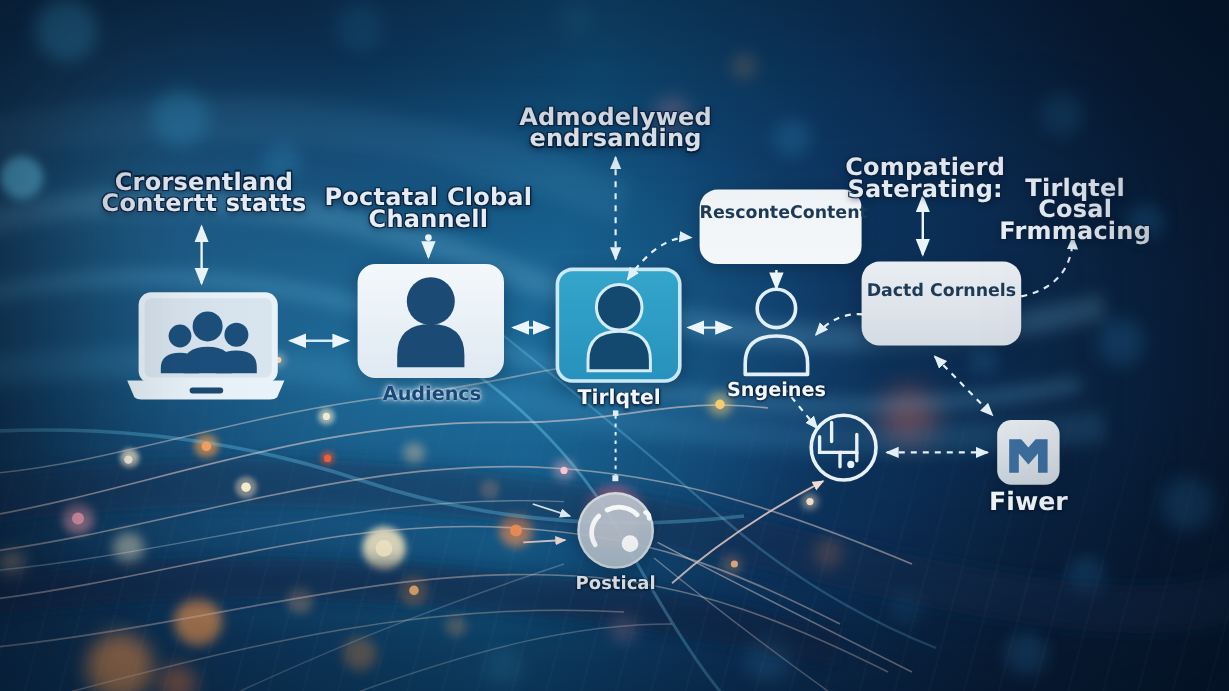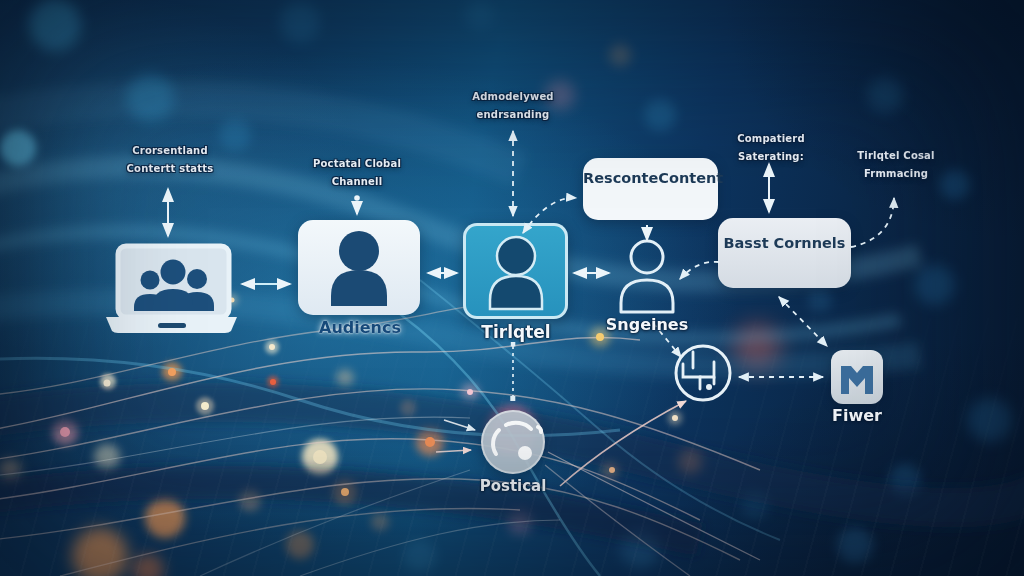--- a/index.html
+++ b/index.html
@@ -11,21 +11,21 @@
       radial-gradient(ellipse 500px 400px at 100% 0%, rgba(6,22,44,.85), rgba(6,22,44,0) 60%),
       radial-gradient(ellipse 600px 400px at 100% 100%, rgba(6,20,40,.7), rgba(6,20,40,0) 60%),
       linear-gradient(100deg,#0d2c4d 0%,#0f3b63 25%,#11517e 45%,#0d3560 65%,#0a2443 85%,#091e3a 100%);}
   .lyr{position:absolute;left:0;top:0;width:1024px;height:576px;}
   .streaks{background:repeating-linear-gradient(105deg, rgba(255,255,255,.035) 0 2px, transparent 2px 28px);
     -webkit-mask-image:linear-gradient(to top, rgba(0,0,0,.9), transparent 55%);
     mask-image:linear-gradient(to top, rgba(0,0,0,.9), transparent 55%);}
   .vignette{box-shadow:inset 0 0 140px 40px rgba(4,14,30,.55);}
   .bokeh{position:absolute;border-radius:50%;}
   .cap{position:absolute;transform:translateX(-50%);text-align:center;font-weight:bold;
-    font-size:10px;line-height:18px;color:#e9eff6;letter-spacing:.2px;
+    font-size:20px;line-height:18px;color:#e9eff6;letter-spacing:.2px;
     text-shadow:-1px -1px 0 rgba(10,34,64,.85),1px -1px 0 rgba(10,34,64,.85),
     -1px 1px 0 rgba(10,34,64,.85),1px 1px 0 rgba(10,34,64,.85),0 2px 5px rgba(5,20,40,.6);}
   .nlabel{position:absolute;transform:translateX(-50%);text-align:center;font-weight:bold;
     font-size:16px;color:#f3f7fb;
     text-shadow:0 1px 3px rgba(5,20,40,.9),-1px 0 1px rgba(10,30,55,.6),1px 0 1px rgba(10,30,55,.6);}
   .nlabel-navy{position:absolute;transform:translateX(-50%);text-align:center;font-weight:bold;
     font-size:16px;color:#16497a;
     text-shadow:0 0 6px rgba(255,255,255,.9),0 0 2px rgba(255,255,255,.95);}
   .box{position:absolute;border-radius:15px;}
   .boxtext{position:absolute;left:0;right:0;text-align:center;font-weight:bold;
@@ -183,21 +183,21 @@
   </div>
 
   <div class="box" id="rescon-box">
     <div class="boxtext" style="top:11px">
       <div>ResconteContent</div>
     </div>
   </div>
 
   <div class="box" id="loran-box">
     <div class="boxtext" style="top:16px">
-      <div>Basst Cornnels</div>
+      <div>Dactd Cornnels</div>
     </div>
   </div>
 
   <svg class="absvg" style="left:615px;top:236px" width="66" height="80">
     <circle cx="32" cy="21" r="16" fill="none" stroke="#e2eff7" stroke-width="3"></circle>
     <path d="M 6,76 L 6,67 Q 6,44 32,44 Q 58,44 58,67 L 58,76 Z" fill="none" stroke="#e2eff7" stroke-width="3" stroke-linejoin="round"></path>
   </svg>
 
   <svg class="absvg" style="left:672px;top:342px" width="62" height="62">
     <circle cx="31" cy="31" r="27" fill="none" stroke="#e8f2f8" stroke-width="3"></circle>
@@ -288,16 +288,16 @@
   </div>
   <div class="cap" style="left:896px;top:147px">
     <div>Tirlqtel Cosal</div>
     <div>Frmmacing</div>
   </div>
 
   <div class="nlabel-navy" style="left:360px;top:318px">Audiencs</div>
   <div class="nlabel" style="left:516px;top:322px;font-size:17px">Tirlqtel</div>
   <div class="nlabel" style="left:647px;top:315px">Sngeines</div>
   <div class="nlabel" style="left:513px;top:477px;font-size:15px">Postical</div>
-  <div class="nlabel" style="left:857px;top:406px;font-size:16px">Fiwer</div>
+  <div class="nlabel" style="left:857px;top:406px;font-size:21px">Fiwer</div>
 
   <div class="lyr vignette"></div>
 </div>
 
 </body></html>

